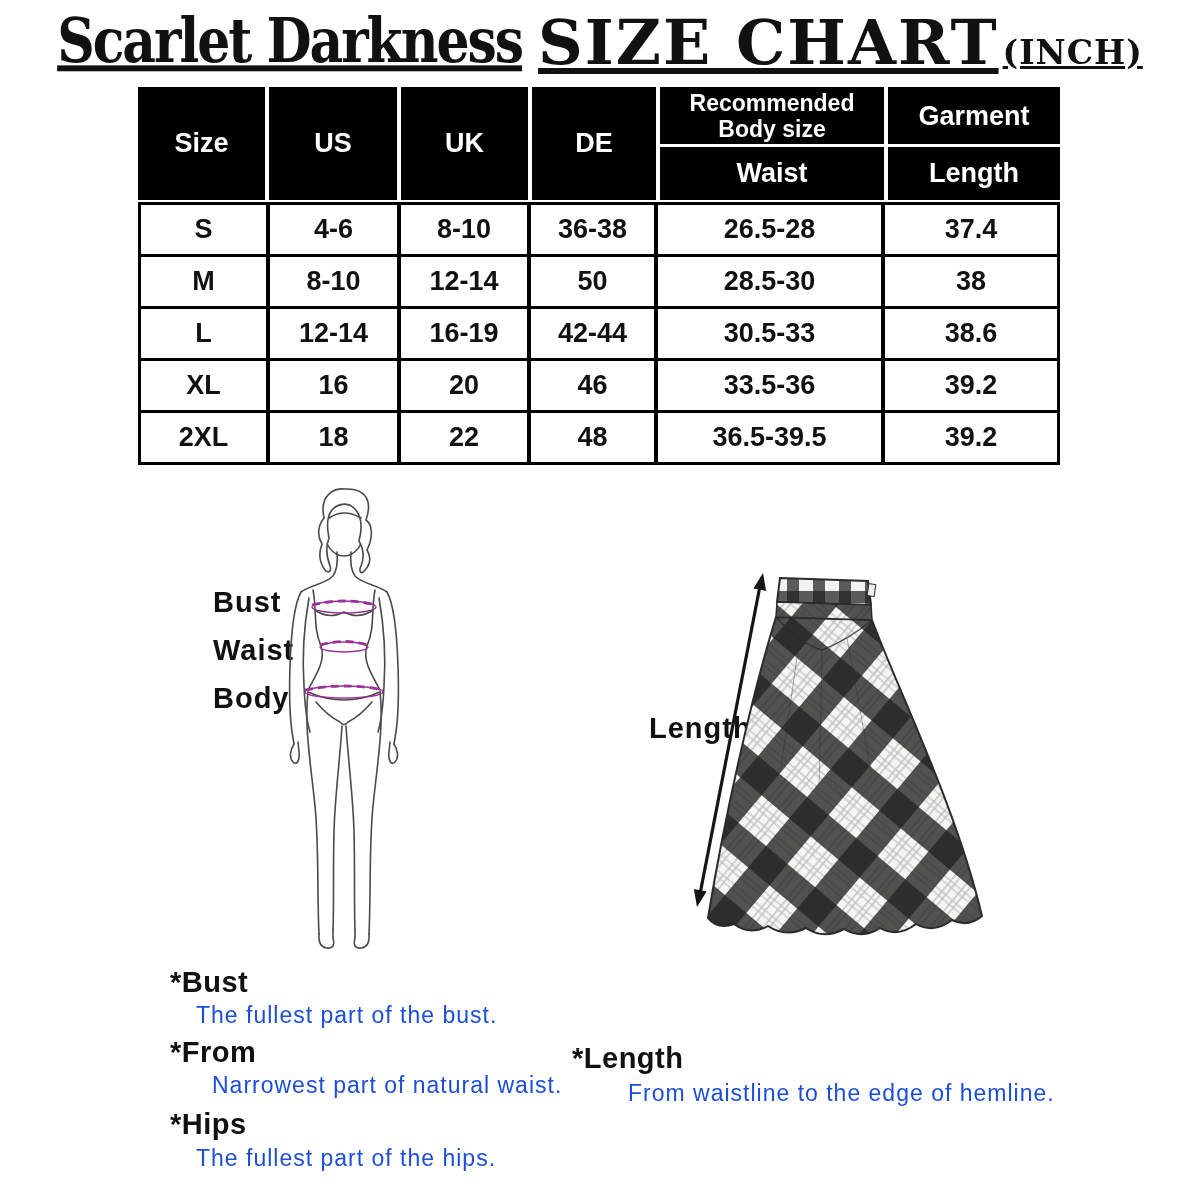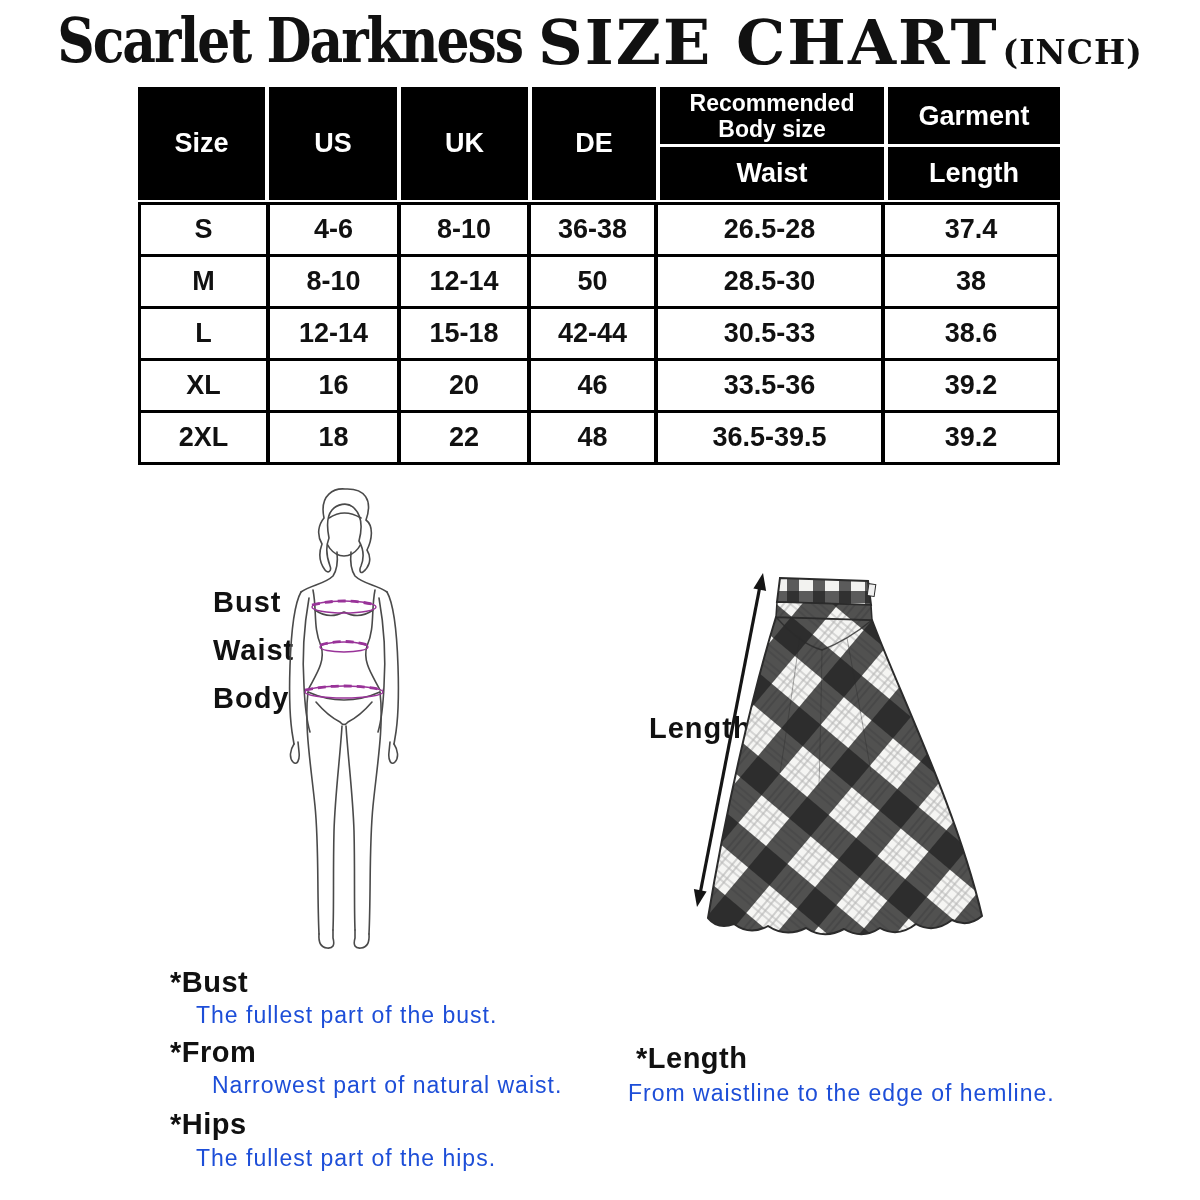--- a/index.html
+++ b/index.html
@@ -6,21 +6,21 @@
   html,body { background:#ffffff; }
   #canvas {
     position:relative; width:1200px; height:1200px;
     background:#ffffff; overflow:hidden;
     font-family:"Liberation Sans", sans-serif; color:#111111;
   }
 
   
   .title-row{
     position:absolute; left:0; top:6px; width:1200px; height:80px;
-    display:flex; justify-content:center; align-items:baseline; gap:16px;
+    display:flex; justify-content:center; align-items:baseline; gap:16px;text-decoration:underline;
   }
   .brand{
     font-family:"DejaVu Serif", serif; font-weight:bold;
     font-size:52px; letter-spacing:-2px;
     transform:scaleY(1.18); transform-origin:bottom;
   }
   .heading{
     font-family:"DejaVu Serif", serif; font-weight:bold;
     font-size:62px; letter-spacing:2px;
   }
@@ -67,21 +67,21 @@
 
   
   .note-term{ position:absolute; font-weight:bold; font-size:29px; letter-spacing:.5px; }
   .note-def{ position:absolute; font-size:23px; letter-spacing:1px; color:#1d4ed8; }
   #note-bust-term{ left:170px; top:966px; }
   #note-bust-def{ left:196px; top:1002px; }
   #note-waist-term{ left:170px; top:1036px; }
   #note-waist-def{ left:212px; top:1072px; }
   #note-hips-term{ left:170px; top:1108px; }
   #note-hips-def{ left:196px; top:1145px; }
-  #note-length-term{ left:636px; top:1042px; }
+  #note-length-term{ left:572px; top:1042px; }
   #note-length-def{ left:628px; top:1080px; }
 </style>
 </head>
 <body>
 
 <div id="canvas">
 
   <div class="title-row">
     <span class="brand">Scarlet Darkness</span>
     <span class="heading">SIZE CHART</span>
@@ -113,21 +113,21 @@
 
       <div class="td">M</div>
       <div class="td">8-10</div>
       <div class="td">12-14</div>
       <div class="td">50</div>
       <div class="td">28.5-30</div>
       <div class="td">38</div>
 
       <div class="td">L</div>
       <div class="td">12-14</div>
-      <div class="td">15-18</div>
+      <div class="td">16-19</div>
       <div class="td">42-44</div>
       <div class="td">30.5-33</div>
       <div class="td">38.6</div>
 
       <div class="td">XL</div>
       <div class="td">16</div>
       <div class="td">20</div>
       <div class="td">46</div>
       <div class="td">33.5-36</div>
       <div class="td">39.2</div>

